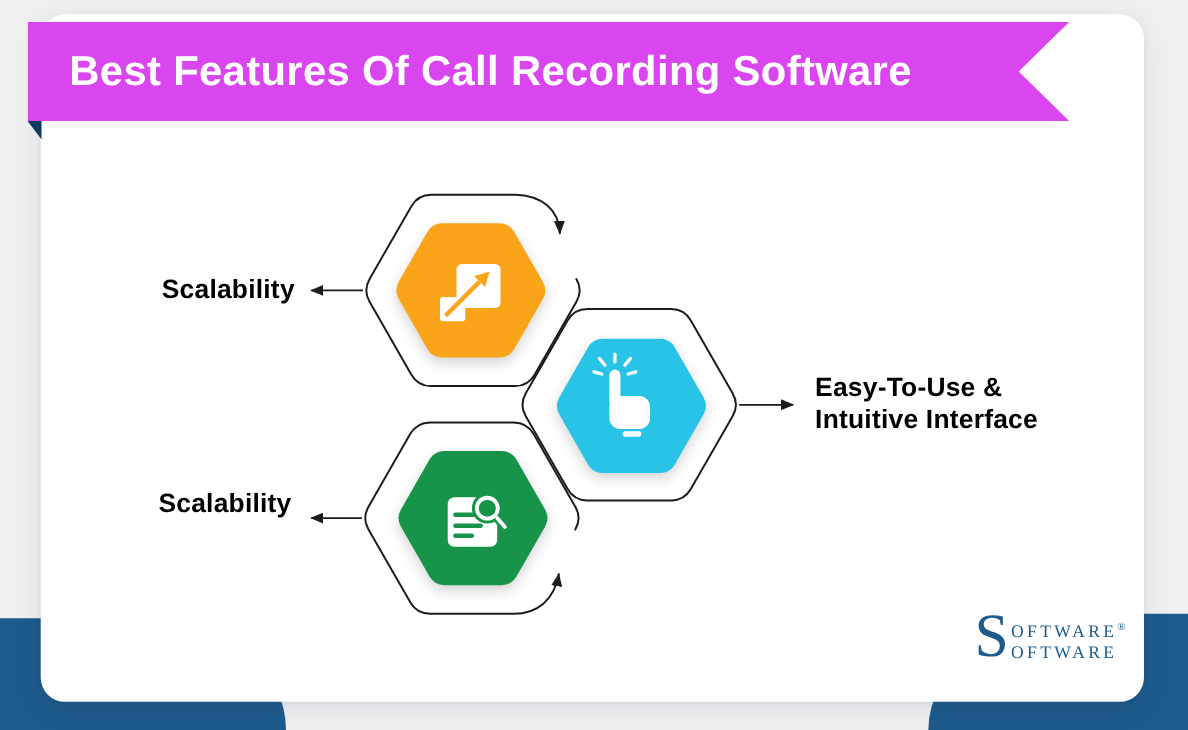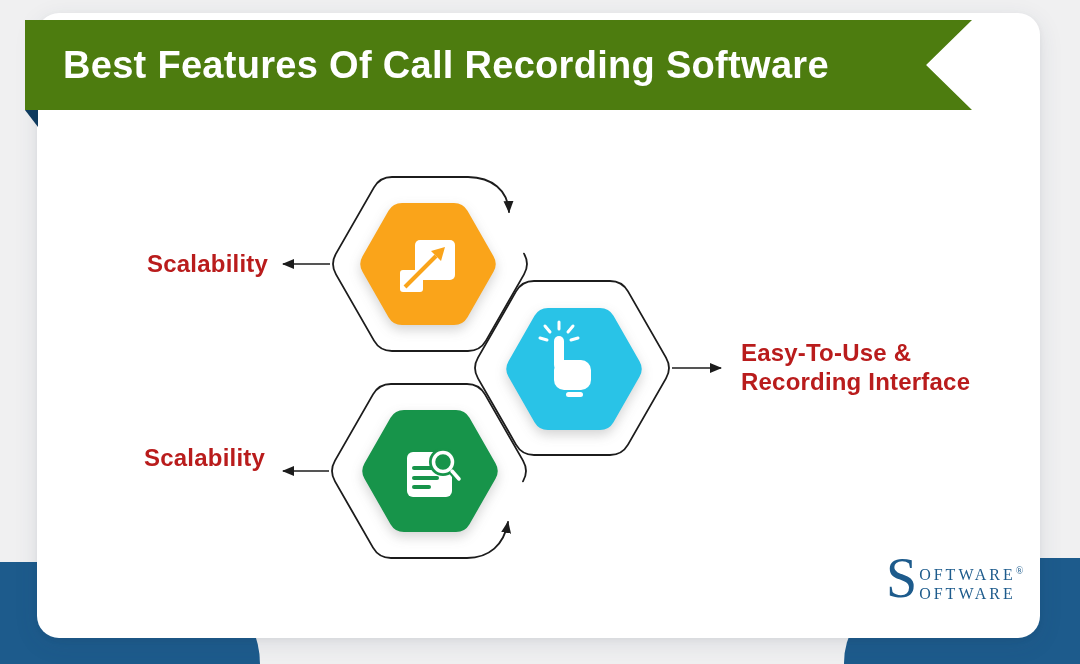--- a/index.html
+++ b/index.html
@@ -17,36 +17,36 @@
     position:absolute; left:844px; top:558px; width:300px; height:150px;
     background:#1D5B8C; border-radius:150px 10px 0 0 / 105px 10px 0 0;
   }
   .card {
     position:absolute; left:37px; top:13px; width:1003px; height:625px;
     background:#FFFFFF; border-radius:22px;
     box-shadow:0 6px 24px rgba(40,60,90,0.10), 0 2px 6px rgba(0,0,0,0.05);
   }
   .ribbon {
     position:absolute; left:25px; top:20px; width:947px; height:90px;
-    background:#4d7c0f;
+    background:#d946ef;
     clip-path:polygon(0 0, 100% 0, 95.15% 50%, 100% 100%, 0 100%);
     display:flex; align-items:center;
   }
   .ribbon-title {
     color:#FFFFFF; font-size:38px; font-weight:bold;
     letter-spacing:0.3px; padding-left:38px; white-space:nowrap;
   }
   .ribbon-fold {
     position:absolute; left:25px; top:110px; width:13px; height:17px;
     background:#0E3A5E; clip-path:polygon(0 0, 100% 0, 100% 100%);
   }
   .diagram { position:absolute; left:0; top:0; width:1080px; height:664px; }
   .hex-fill { filter:drop-shadow(0 5px 6px rgba(60,60,60,0.22)); }
   .label {
-    position:absolute; color:#b91c1c; font-size:24px; font-weight:bold;
+    position:absolute; color:#000000; font-size:24px; font-weight:bold;
     line-height:29px; letter-spacing:0.2px; white-space:nowrap;
   }
   .label.right { text-align:right; }
   .logo {
     position:absolute; left:886px; top:554px; color:#1D5B8C;
     font-family:"Liberation Serif", serif; display:flex; align-items:flex-start;
   }
   .logo-s { font-size:56px; line-height:48px; font-weight:normal; }
   .logo-col { display:flex; flex-direction:column; margin-left:2px; margin-top:7px; }
   .logo-line { font-size:16px; line-height:19px; letter-spacing:3px; font-weight:normal; }
@@ -131,21 +131,21 @@
       <line x1="329" y1="471" x2="283" y2="471" stroke="#1C1C1C" stroke-width="1.6" marker-end="url(#ah)"></line>
     </g>
   </svg>
 
   <div class="label right" style="left:96px; top:249px; width:172px;">
     <div>Scalability</div>
   </div>
 
   <div class="label" style="left:741px; top:338px; width:240px;">
     <div>Easy-To-Use &amp;</div>
-    <div>Recording Interface</div>
+    <div>Intuitive Interface</div>
   </div>
 
   <div class="label right" style="left:86px; top:443px; width:179px;">
     <div>Scalability</div>
   </div>
 
   <div class="ribbon">
     <div class="ribbon-title">Best Features Of Call Recording Software</div>
   </div>
   <div class="ribbon-fold"></div>

